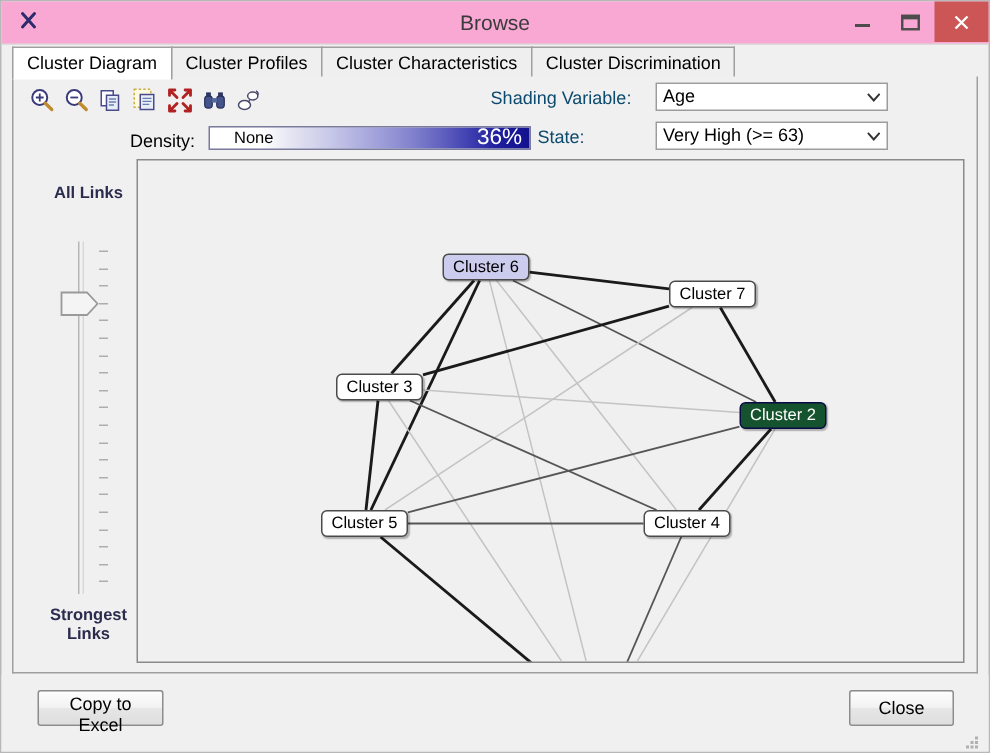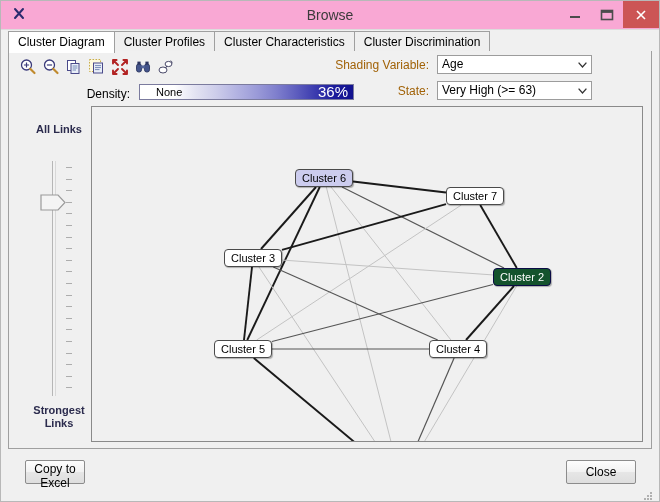--- a/index.html
+++ b/index.html
@@ -123,22 +123,22 @@
     line-height: 14px; font-size: 11px; color: #000; padding-left: 12px;
   }
   #density-pct {
     position: absolute; right: 5px; top: 0;
     line-height: 14px; font-size: 15px; color: #ffffff;
   }
 
   
   .ctl-label {
     position: absolute;
-    font-size: 12px; color: #a16207;
-    text-align: right;
+    font-size: 12px; color: #0c4a6e;
+    text-align: center;
   }
   #shading-label { left: 310px; top: 7px; width: 110px; }
   #state-label   { left: 310px; top: 33px; width: 110px; }
 
   .combo {
     position: absolute;
     width: 155px; height: 19px;
     background: #ffffff;
     border: 1px solid #9c9c9c;
     box-sizing: border-box;
@@ -233,21 +233,21 @@
     position: absolute; top: 10px;
     height: 24px;
     background: linear-gradient(to bottom, #fdfdfd 0%, #f2f2f2 48%, #e6e6e6 52%, #dedede 100%);
     border: 1px solid #8c8c8c;
     border-radius: 2px;
     font-size: 12px; color: #000;
     font-family: "Liberation Sans", sans-serif;
     cursor: default;
     box-sizing: border-box;
   }
-  #copy-excel-button { left: 24px; width: 60px; }
+  #copy-excel-button { left: 24px; width: 84px; }
   #close-button { left: 565px; width: 70px; }
   #resize-grip { position: absolute; left: 641px; top: 38px; }
 </style>
 </head>
 <body>
 
 <div id="app">
 
   <div id="titlebar">
     <span id="app-icon">

